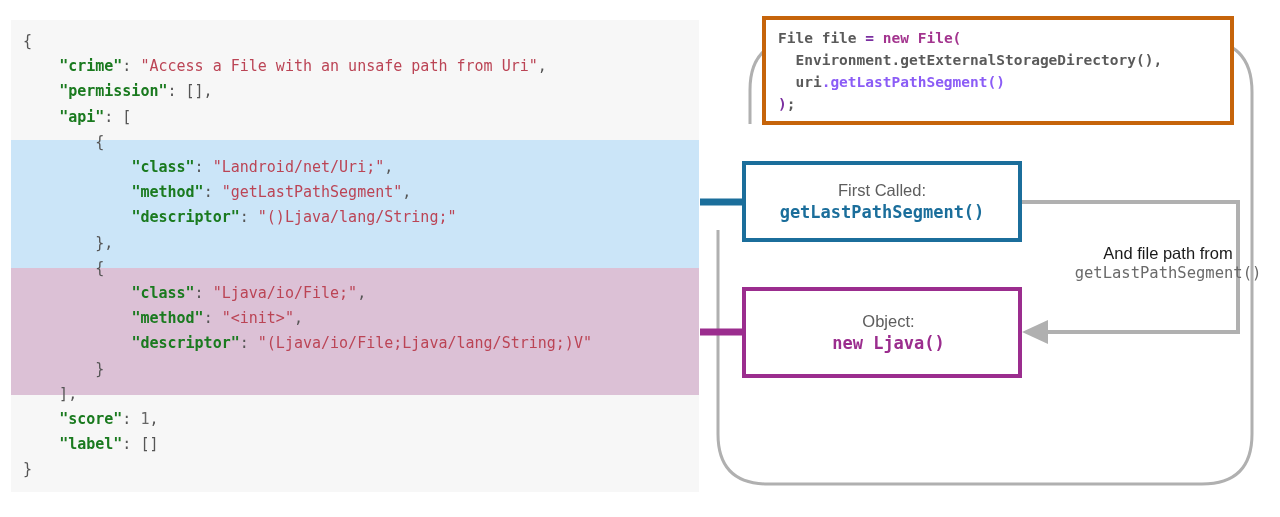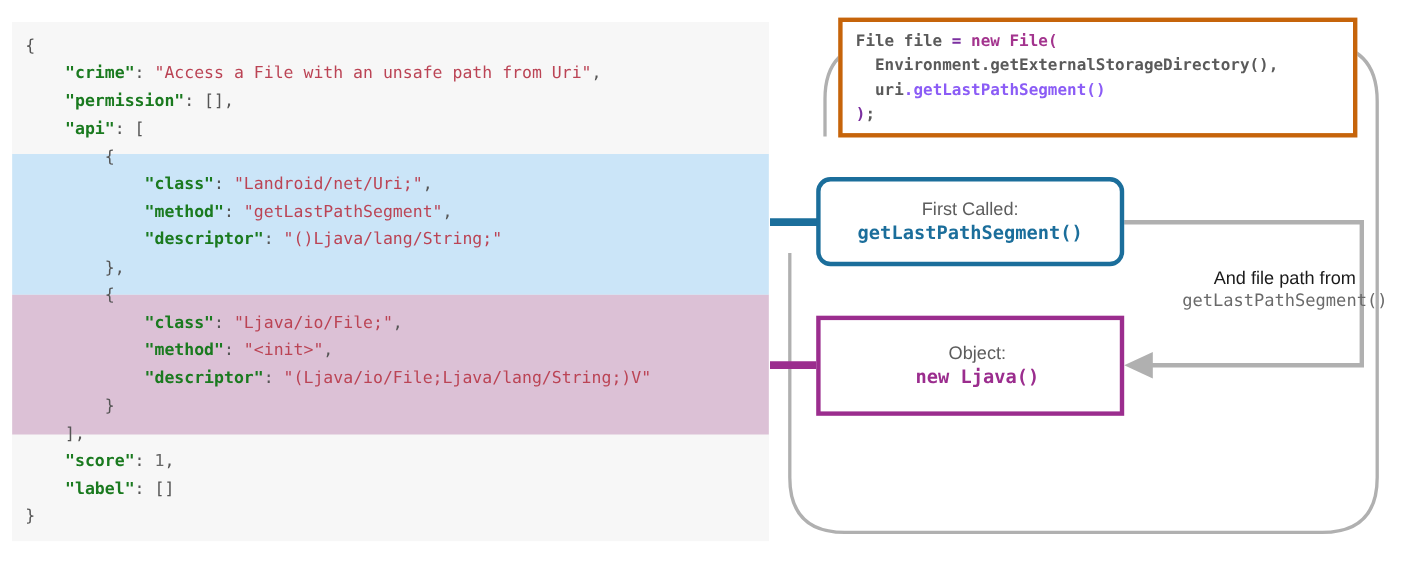--- a/index.html
+++ b/index.html
@@ -171,21 +171,21 @@
     <line x1="-12" y1="332" x2="46" y2="332" stroke="#9b2d8e" stroke-width="7"></line>
 
     <path d="M 322 202 L 538 202 L 538 332 L 344 332" fill="none" stroke="#b0b0b0" stroke-width="4"></path>
     <polygon points="322,332 348,320 348,344" fill="#b0b0b0"></polygon>
   </svg>
 
   <div class="box" id="code-box" style="border-color: rgb(198, 100, 10);">
     <pre id="code-text"><span style="display: block;"><span class="gry">File file </span><span class="pun">= </span><span class="kw">new </span><span class="kw">File(</span></span><span style="display: block;"><span class="gry">  Environment.getExternalStorageDirectory(),</span></span><span style="display: block;"><span class="gry">  uri</span><span class="blue">.getLastPathSegment()</span></span><span style="display: block;"><span class="pun">)</span><span class="gry">;</span></span></pre>
   </div>
 
-  <div class="box" id="blue-box" style="border-color: rgb(27, 110, 155); border-radius: 13px;">
+  <div class="box" id="blue-box" style="border-color: rgb(27, 110, 155);">
     <span class="box-title">First Called:</span>
     <span class="box-code">getLastPathSegment()</span>
   </div>
 
   <div class="box" id="purple-box" style="border-color: rgb(155, 45, 142);">
     <span class="box-title">Object:</span>
     <span class="box-code">new Ljava()</span>
   </div>
 
   <div id="annot">

